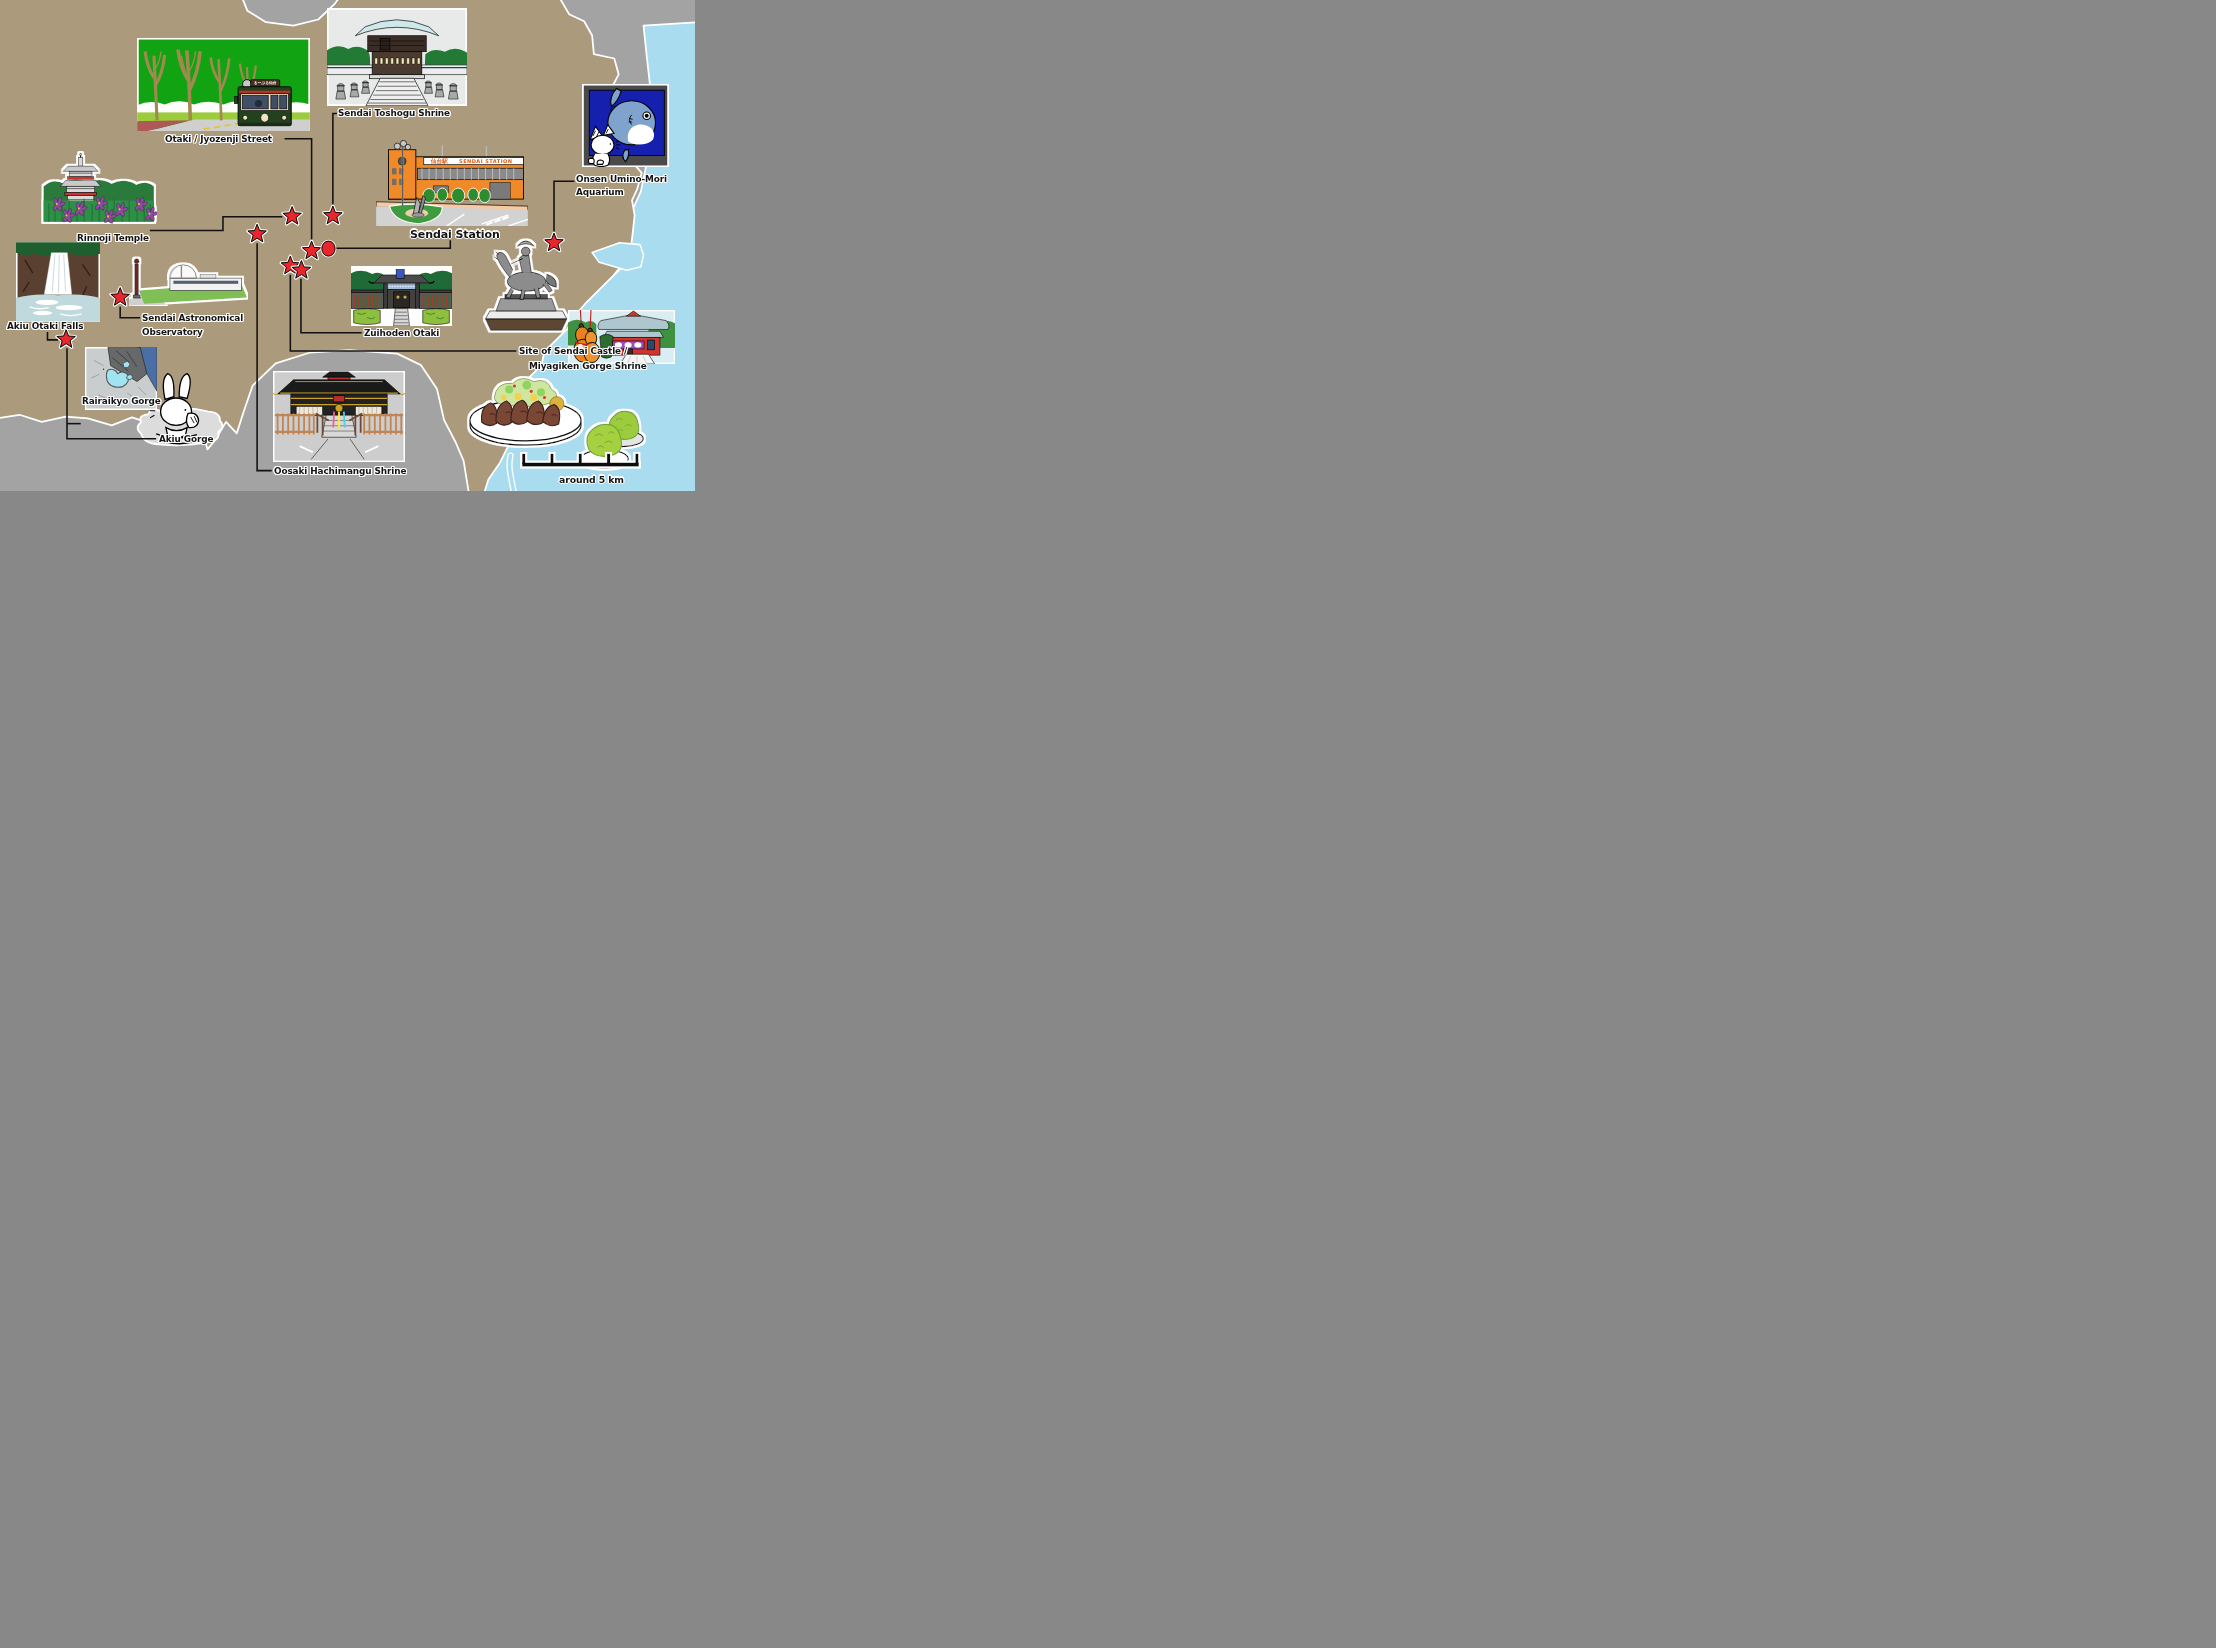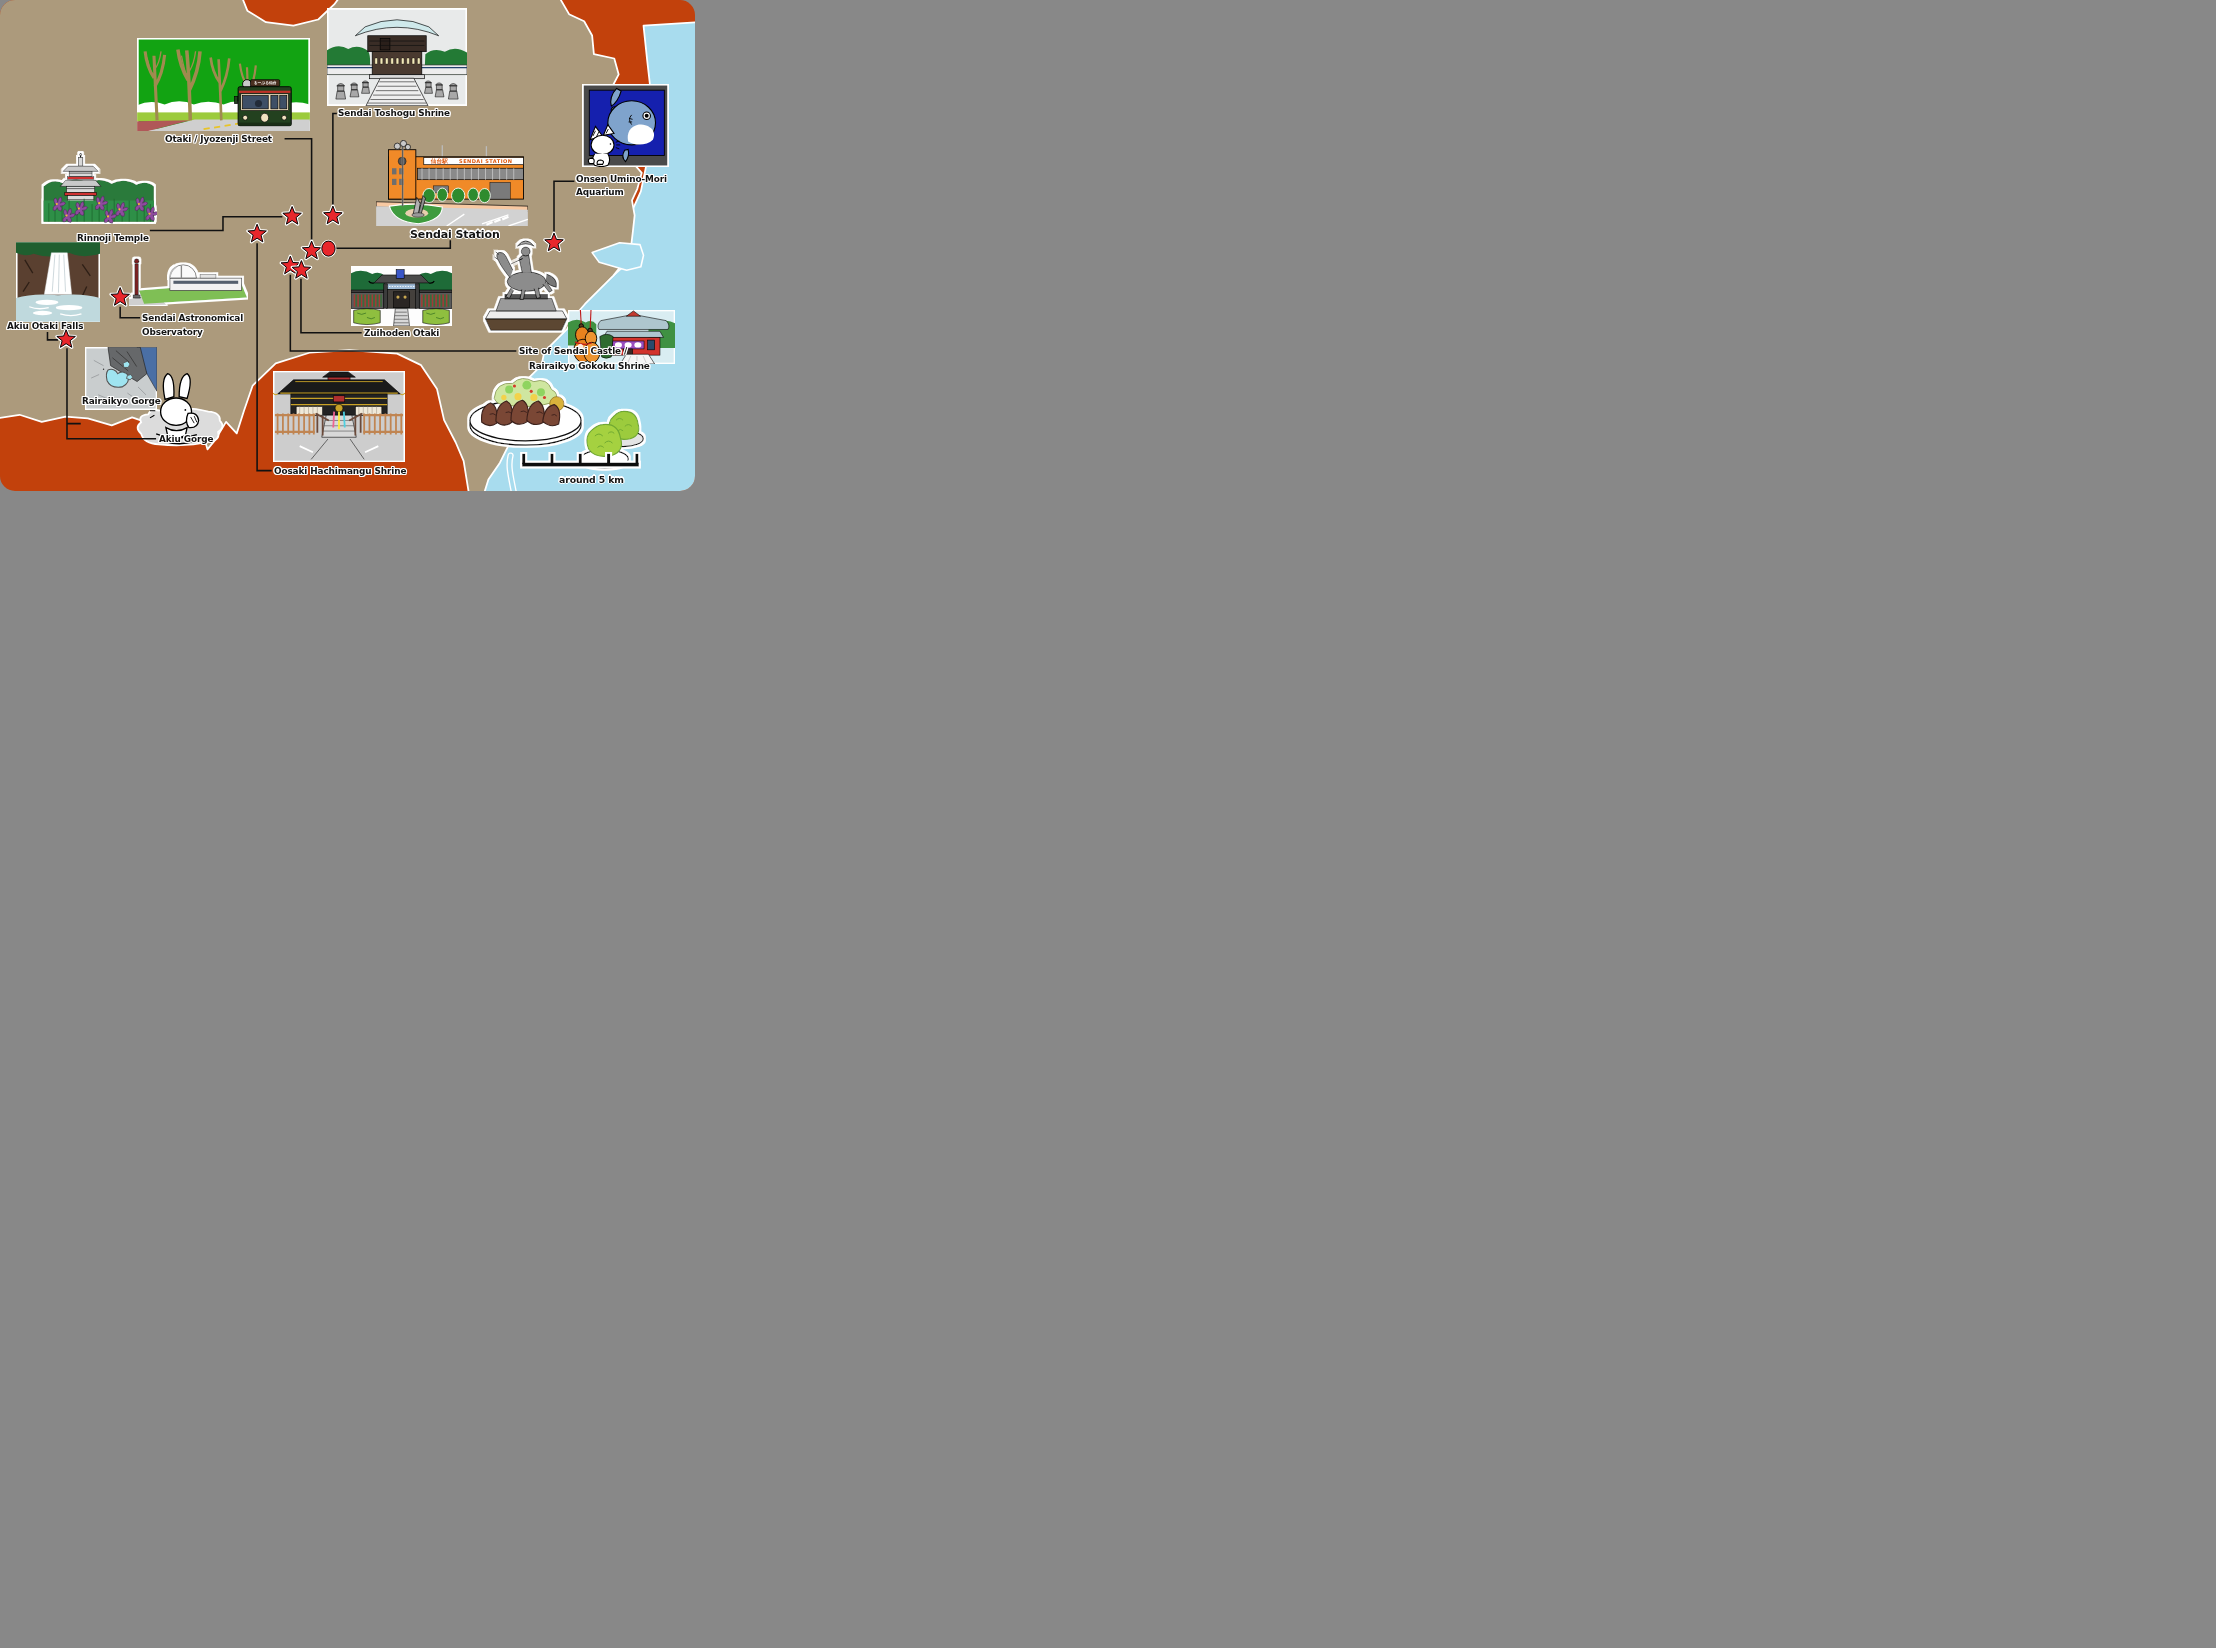--- a/index.html
+++ b/index.html
@@ -1,17 +1,17 @@
 <!DOCTYPE html>
 <html style="font-size:7px"><head>
 <meta charset="utf-8">
 <style>
   html,body{margin:0;padding:0;background:#888;}
-  .map{position:relative;width:695px;height:491px;overflow:hidden;background:#c2410c;
-       font-family:"DejaVu Sans",sans-serif;border-radius:15px;}
+  .map{position:relative;width:695px;height:491px;overflow:hidden;background:#a3a3a3;
+       font-family:"DejaVu Sans",sans-serif;}
   .map svg{position:absolute;display:block;}
   .loc-label{position:absolute;transform:translateY(-50%);white-space:nowrap;
     font-weight:bold;font-size:8.9px;color:#141414;letter-spacing:-0.1px;
     text-shadow:-1.1px 0 0 #fff,1.1px 0 0 #fff,0 -1.1px 0 #fff,0 1.1px 0 #fff,
       -0.9px -0.9px 0 #fff,0.9px -0.9px 0 #fff,-0.9px 0.9px 0 #fff,0.9px 0.9px 0 #fff;}
   .loc-label.big{font-size:11px;}
   .loc-label.scale{font-size:9.3px;padding-left:9px;}
 </style>
 </head>
 <body>
@@ -530,21 +530,21 @@
   </svg>
 
   <div class="loc-label" style="left:338px;top:113px">Sendai Toshogu Shrine</div>
   <div class="loc-label" style="left:165px;top:139px">Otaki / Jyozenji Street</div>
   <div class="loc-label" style="left:77px;top:238px">Rinnoji Temple</div>
   <div class="loc-label big" style="left:410px;top:234px">Sendai Station</div>
   <div class="loc-label" style="left:576px;top:179px">Onsen Umino-Mori</div>
   <div class="loc-label" style="left:576px;top:192px">Aquarium</div>
   <div class="loc-label" style="left:364px;top:333px">Zuihoden Otaki</div>
   <div class="loc-label" style="left:519px;top:351px">Site of Sendai Castle /</div>
-  <div class="loc-label" style="left:529px;top:366px">Rairaikyo Gokoku Shrine</div>
+  <div class="loc-label" style="left:529px;top:366px">Miyagiken Gorge Shrine</div>
   <div class="loc-label" style="left:142px;top:318px">Sendai Astronomical</div>
   <div class="loc-label" style="left:142px;top:332px">Observatory</div>
   <div class="loc-label" style="left:7px;top:326px">Akiu Otaki Falls</div>
   <div class="loc-label" style="left:82px;top:401px">Rairaikyo Gorge</div>
   <div class="loc-label" style="left:159px;top:439px">Akiu Gorge</div>
   <div class="loc-label" style="left:274px;top:471px">Oosaki Hachimangu Shrine</div>
 
   <svg style="left:514px;top:452px;width:133px;height:17.7px" viewBox="0 0 300 40">
     <g filter="url(#wout)">
       <rect x="18" y="24" width="264" height="9" fill="#111"></rect>

